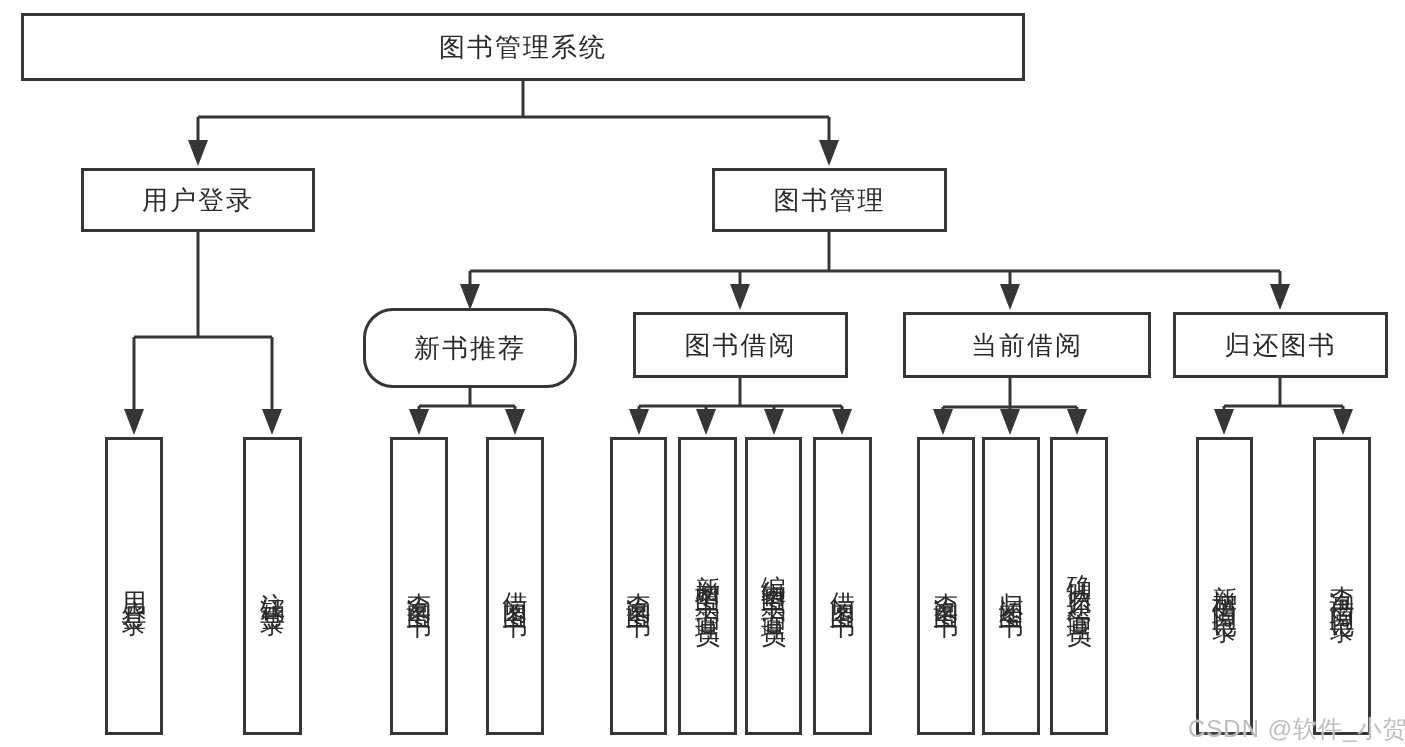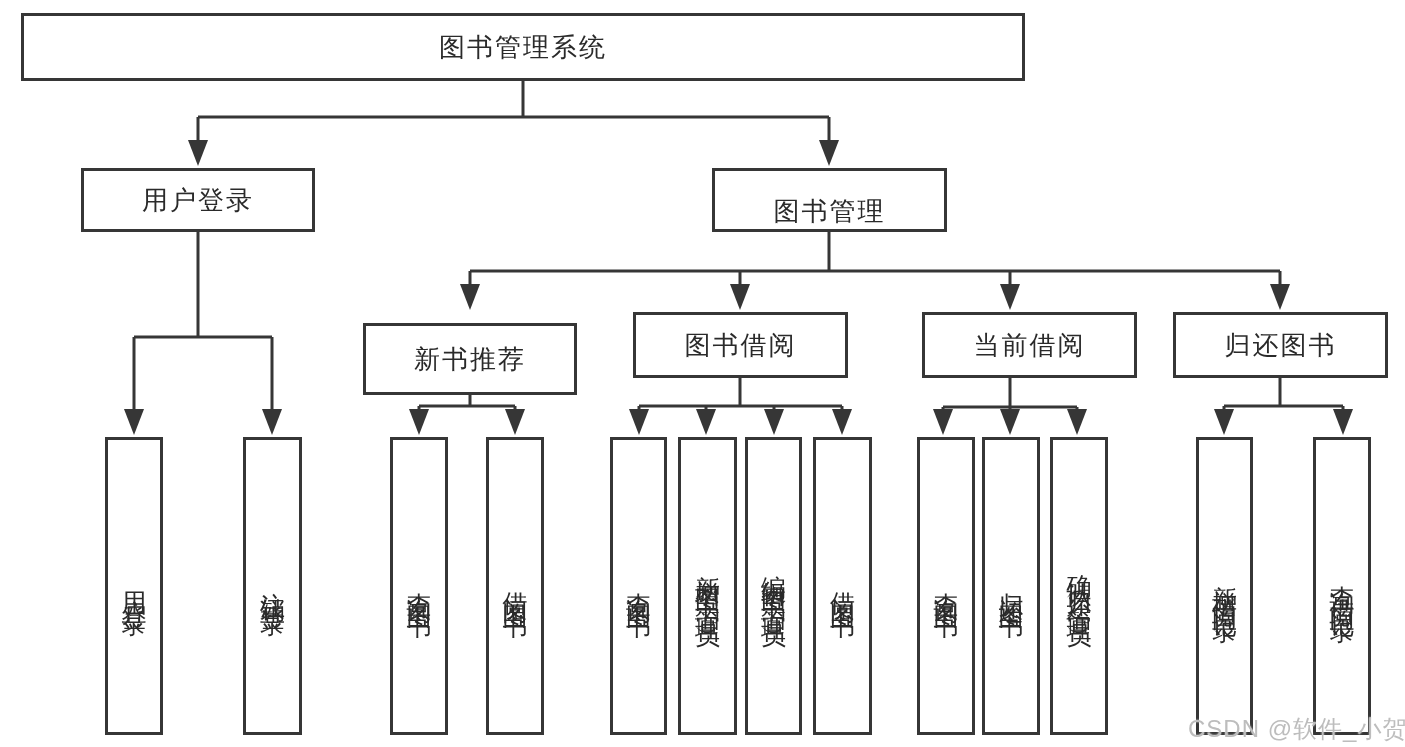--- a/index.html
+++ b/index.html
@@ -56,31 +56,31 @@
       <polygon points="1333,409 1353,409 1343,435" fill="#363636"></polygon>
     </svg>
 
   <div class="box" style="left:21px;top:13px;width:1004px;height:68px;">
     <span>图书管理系统</span>
   </div>
 
   <div class="box" style="left:81px;top:168px;width:234px;height:64px;">
     <span>用户登录</span>
   </div>
-  <div class="box" style="left:712px;top:168px;width:235px;height:64px;align-items:flex-end;">
+  <div class="box" style="left:712px;top:168px;width:235px;height:64px;">
     <span>图书管理</span>
   </div>
 
-  <div class="box" style="left:363px;top:323px;width:214px;height:72px;">
+  <div class="box" style="left:363px;top:308px;width:214px;height:80px;border-radius:30px;">
     <span>新书推荐</span>
   </div>
   <div class="box" style="left:633px;top:312px;width:215px;height:66px;">
     <span>图书借阅</span>
   </div>
-  <div class="box" style="left:903px;top:312px;width:215px;height:66px;margin-left:19px;">
+  <div class="box" style="left:903px;top:312px;width:248px;height:66px;">
     <span>当前借阅</span>
   </div>
   <div class="box" style="left:1173px;top:312px;width:215px;height:66px;">
     <span>归还图书</span>
   </div>
 
   <div class="box vbox" style="left:105px;top:437px;width:58px;height:298px;">
     <span class="vlabel">用户登录</span>
   </div>
   <div class="box vbox" style="left:243px;top:437px;width:59px;height:298px;">

